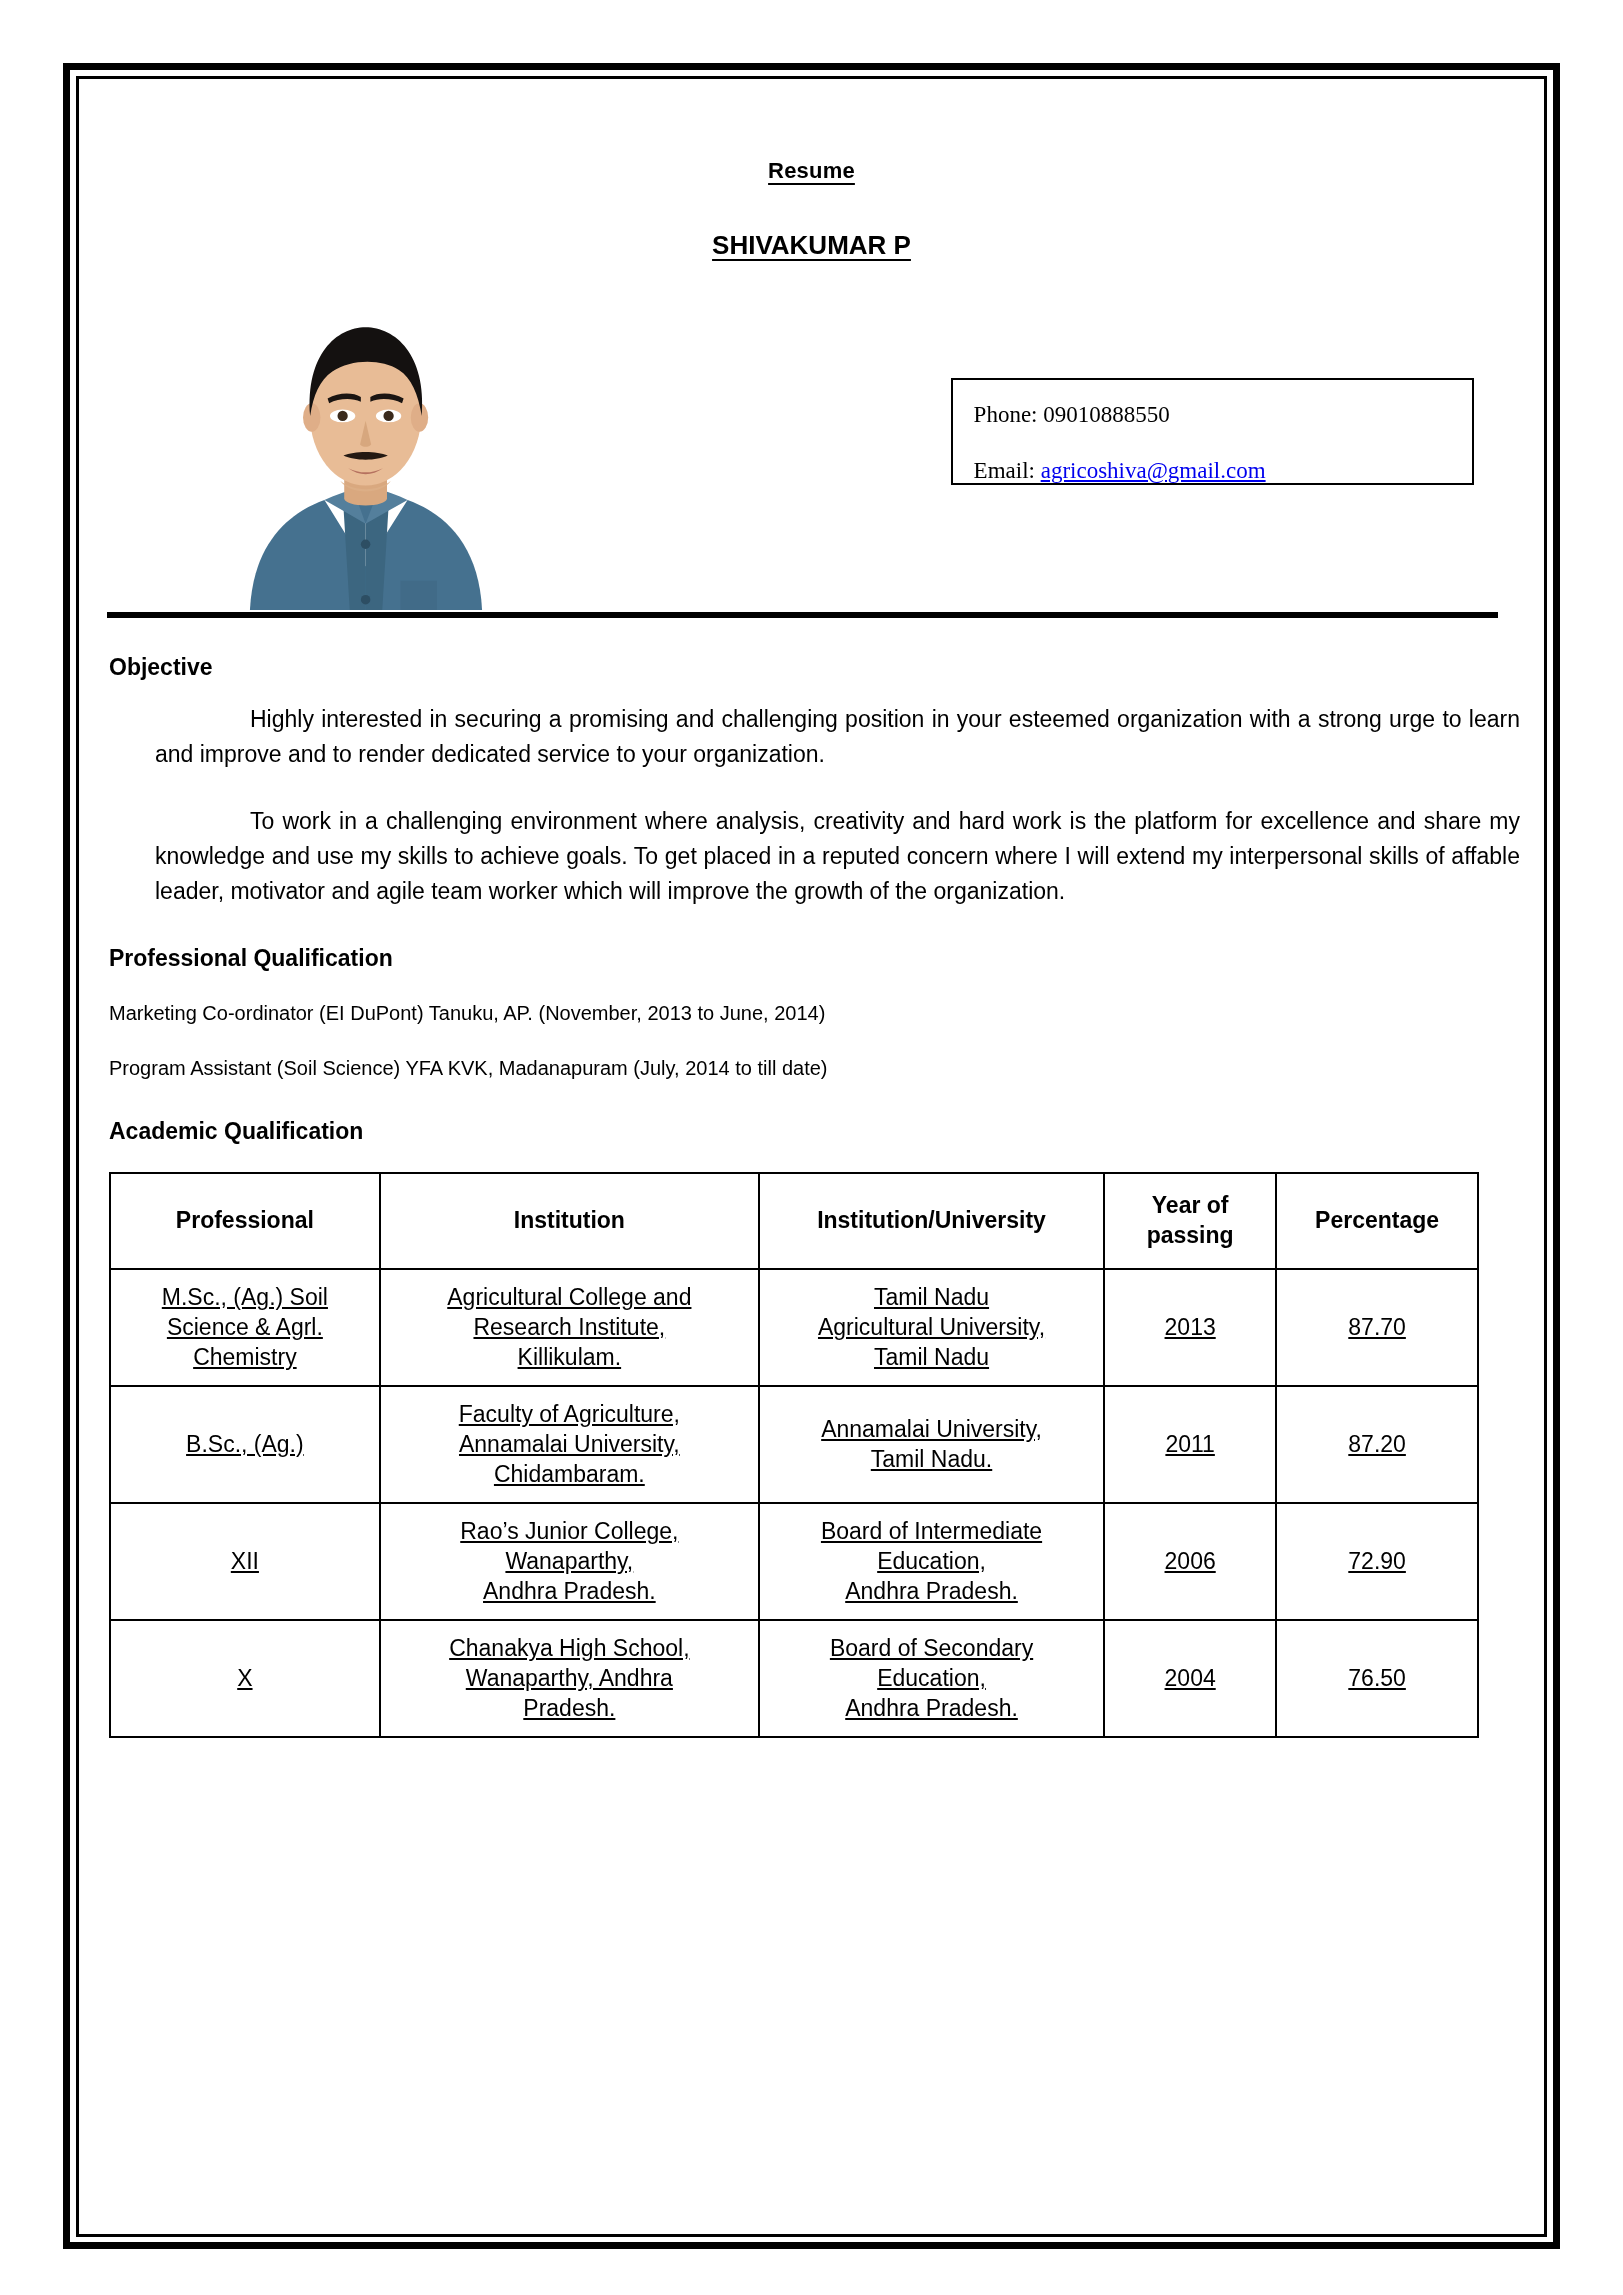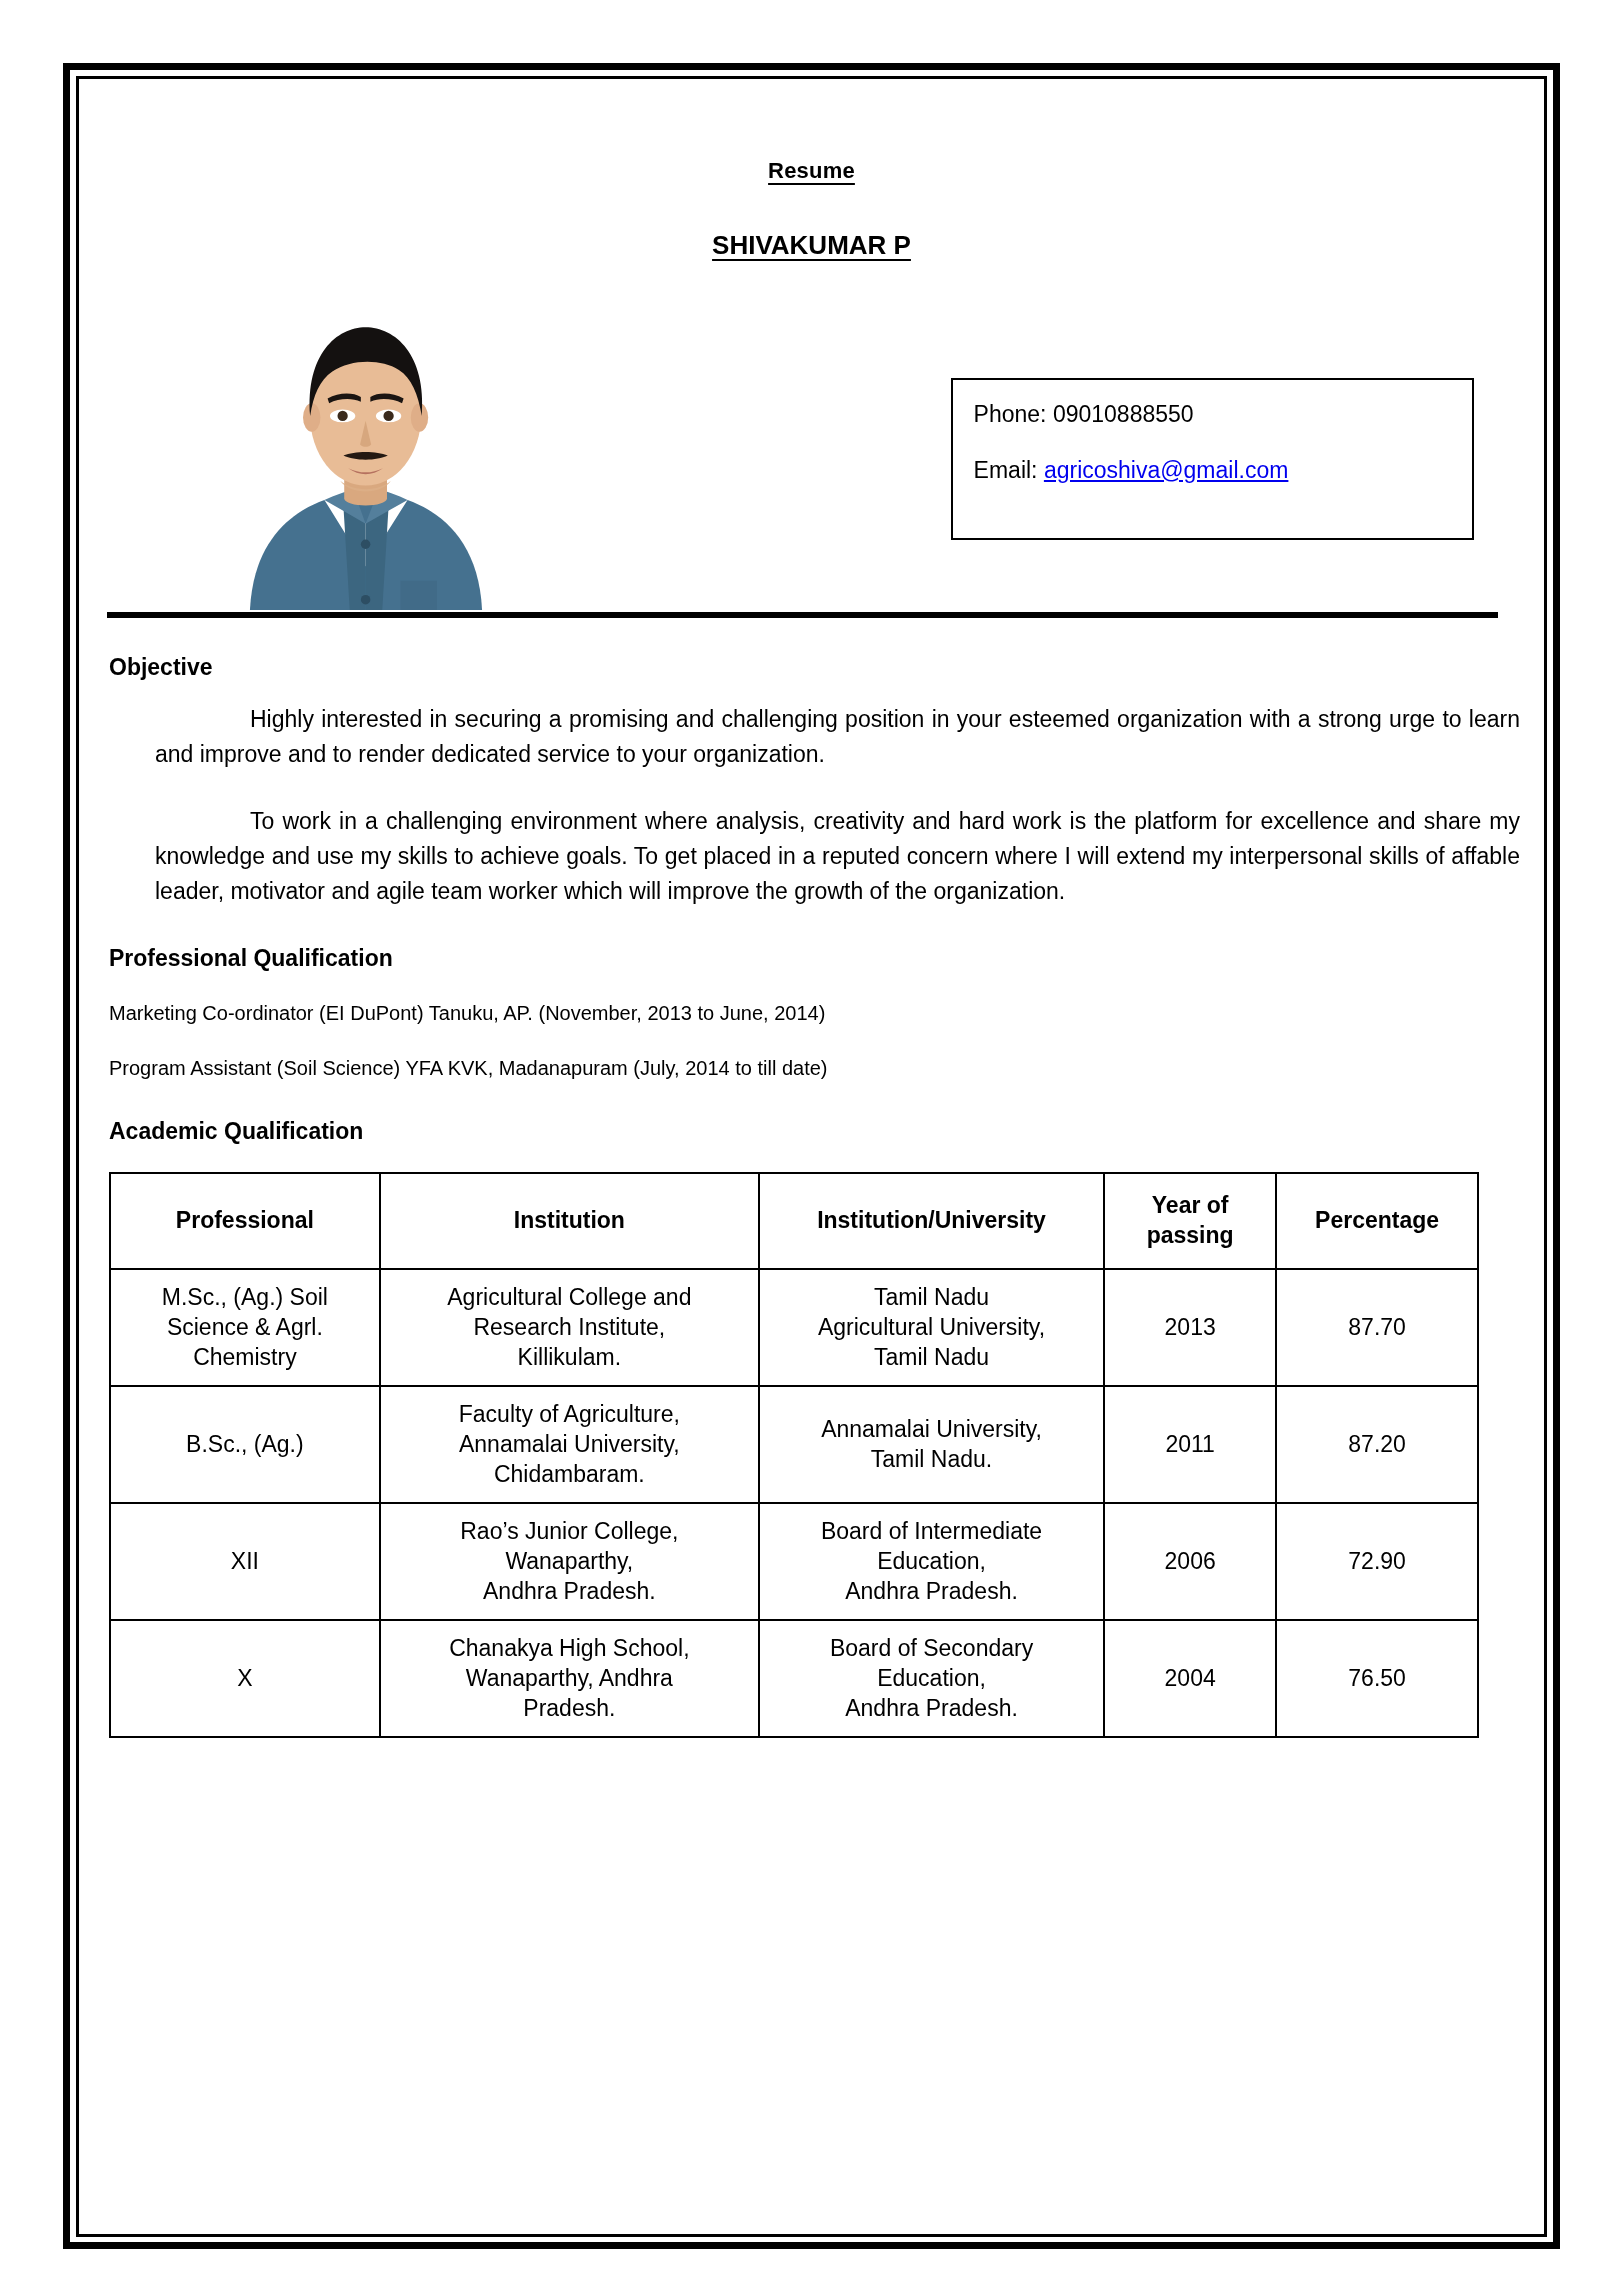--- a/index.html
+++ b/index.html
@@ -78,24 +78,25 @@
     background: #ffffff;
     overflow: hidden;
   }
   .photo-frame svg { display: block; }
 
   .contact-box {
     position: absolute;
     left: 864px;
     top: 95px;
     width: 523px;
-    height: 162px;
+    height: 107px;
     border: 2.4px solid #000000;
     box-sizing: border-box;
     padding: 20.6px 0 0 20.6px;
+    font-family: Liberation Serif, serif;
   }
   .contact-line {
     font-size: 23px;
     line-height: 1.2;
     margin-bottom: 28.5px;
     white-space: nowrap;
   }
   .email-link {
     color: #0000ee;
     text-decoration: underline;
@@ -149,21 +150,21 @@
     text-align: center;
     vertical-align: middle;
     font-size: 23px;
     line-height: 1.30;
     padding: 12.7px 6.3px;
   }
   table.academic th {
     font-weight: bold;
     padding: 17.4px 6.3px;
   }
-  table.academic td { font-weight: normal; }
+  table.academic td { font-weight: normal; text-decoration: underline; }
 
   .col-qual        { width: 254px; }
   .col-inst        { width: 357px; }
   .col-univ        { width: 325px; }
   .col-year        { width: 162px; }
   .col-pct         { width: 190px; }
 
   .cell-multiline { white-space: pre-line; }
 </style>
 </head>

